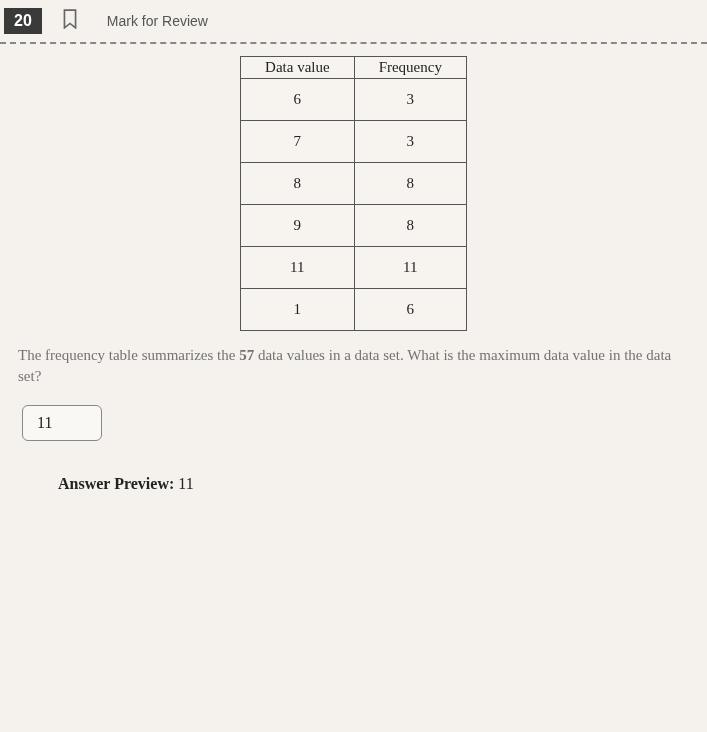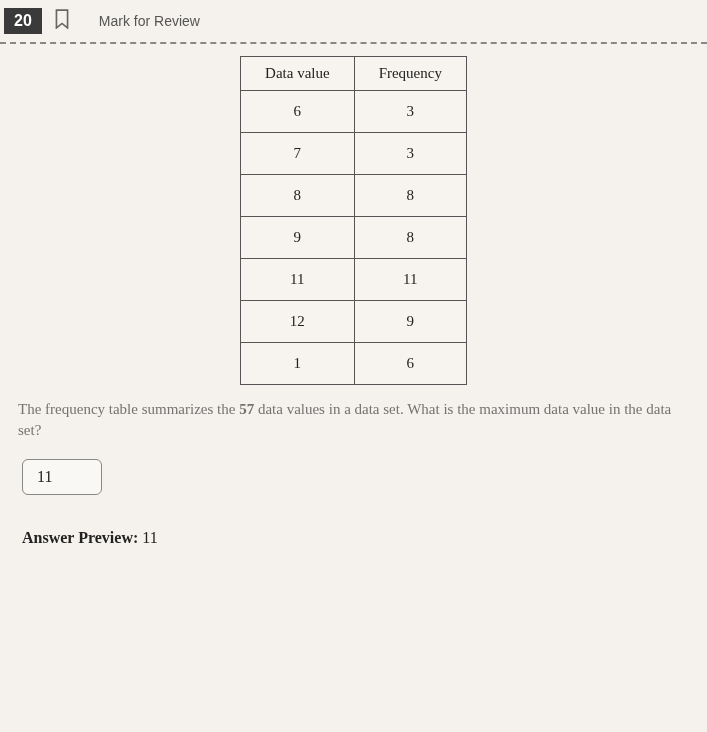--- a/index.html
+++ b/index.html
@@ -13,21 +13,21 @@
       width: 707px;
       height: 732px;
       position: relative;
       color: #222;
     }
     .header-row {
       display: flex;
       align-items: center;
       padding: 8px 4px;
       border-bottom: 2px dashed #888;
-      gap: 12px;
+      gap: 20px;
     }
     .question-number {
       background: #3a3a3a;
       color: #fff;
       font-weight: bold;
       padding: 4px 10px;
       font-size: 16px;
       font-family: Arial, sans-serif;
     }
     .bookmark-wrap {
@@ -60,21 +60,21 @@
     }
     th, td {
       border: 1px solid #555;
       padding: 12px 24px;
       text-align: center;
       font-size: 15px;
       min-width: 110px;
     }
     th {
       font-weight: normal;
-      padding: 8px 24px;
+      padding: 2px 24px;
     }
     .question-text {
       padding: 14px 18px 0 18px;
       font-size: 15px;
       line-height: 1.4;
       color: #737373;
     }
     .question-text .bold {
       font-weight: bold;
     }
@@ -90,20 +90,21 @@
       font-family: Georgia, serif;
       background: #faf8f4;
       color: #222;
     }
     .answer-preview {
       margin: 34px 0 0 22px;
       font-size: 16px;
     }
     .answer-preview-label {
       font-weight: bold;
+      margin-left: 36px;
     }
   </style>
 </head>
 <body>
 
 <div class="header-row">
   <div class="question-number">20</div>
   <div class="bookmark-wrap">
     <span class="bookmark-icon">
       <svg viewBox="0 0 14 18">
@@ -137,24 +138,20 @@
         </tr>
         <tr>
           <td>9</td>
           <td>8</td>
         </tr>
         <tr>
           <td>11</td>
           <td>11</td>
         </tr>
         <tr>
-          <td>12</td>
-          <td>9</td>
-        </tr>
-        <tr>
           <td>1</td>
           <td>6</td>
         </tr>
       </tbody>
   </table>
 </div>
 
 <div class="question-text">
   <span>The frequency table summarizes the </span><span class="bold">57</span><span> data values in a data set. What is the maximum data value in the data set?</span>
 </div>

